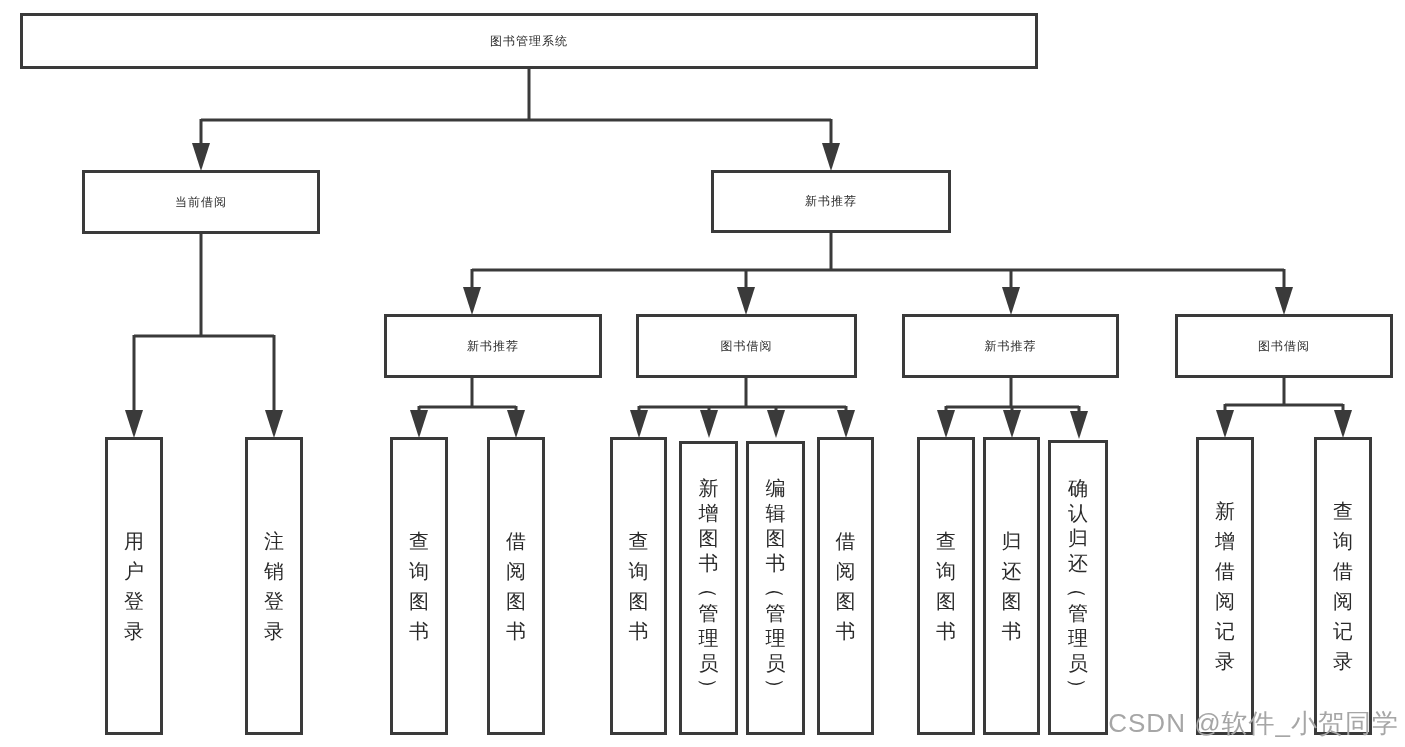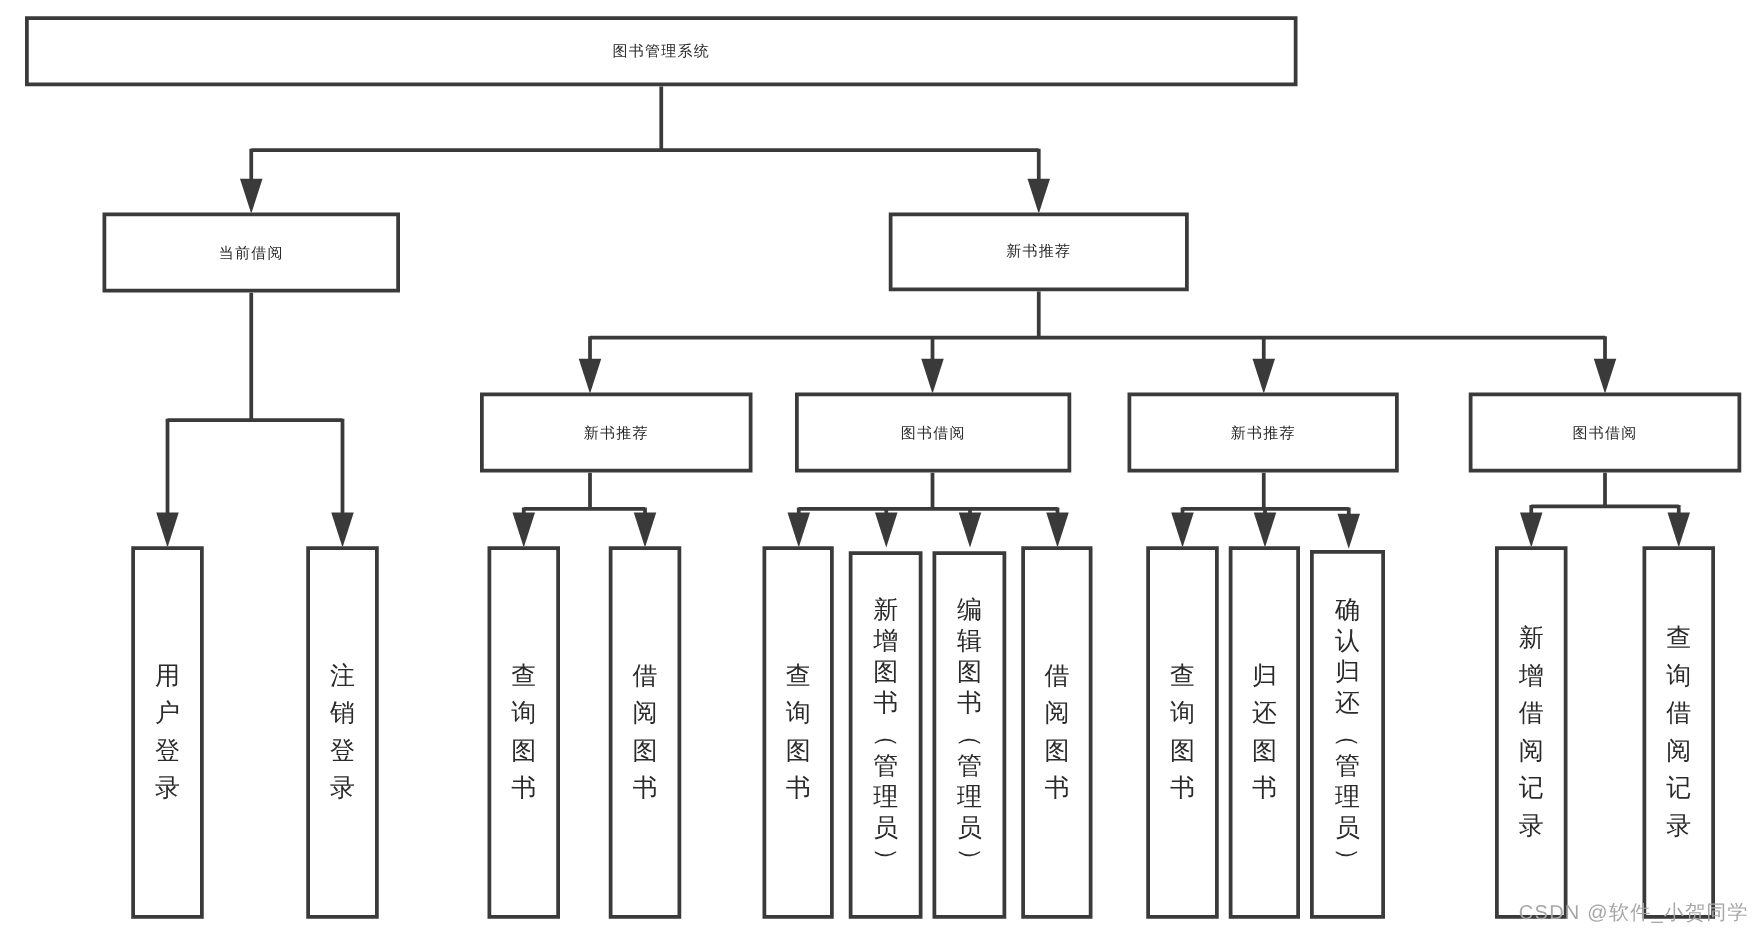--- a/index.html
+++ b/index.html
@@ -24,21 +24,21 @@
   .node.h span{font-size:12px;letter-spacing:1px;white-space:nowrap;}
   .node.v .vtext{
     display:flex;flex-direction:column;align-items:center;justify-content:center;
     gap:10px;font-size:20px;line-height:1;
   }
   .node.v .vtext.tight{gap:5px;}
   .vtext .rot{transform:rotate(90deg);display:inline-block;}
   .watermark{
     position:absolute;z-index:5;
     right:6px;bottom:6px;
-    font-size:16px;color:var(--wm,#a6a6a6);
+    font-size:26px;color:var(--wm,#a6a6a6);
     letter-spacing:1px;white-space:nowrap;margin-left:32px;
   }
 </style>
 </head>
 <body>
 
 <div class="canvas" style="--line: #3a3a3a; --text: #2a2a2a; --bg: #ffffff; --wm: #a6a6a6;">
 
   <svg class="connectors" width="1405" height="747" viewBox="0 0 1405 747" aria-hidden="true">
 

